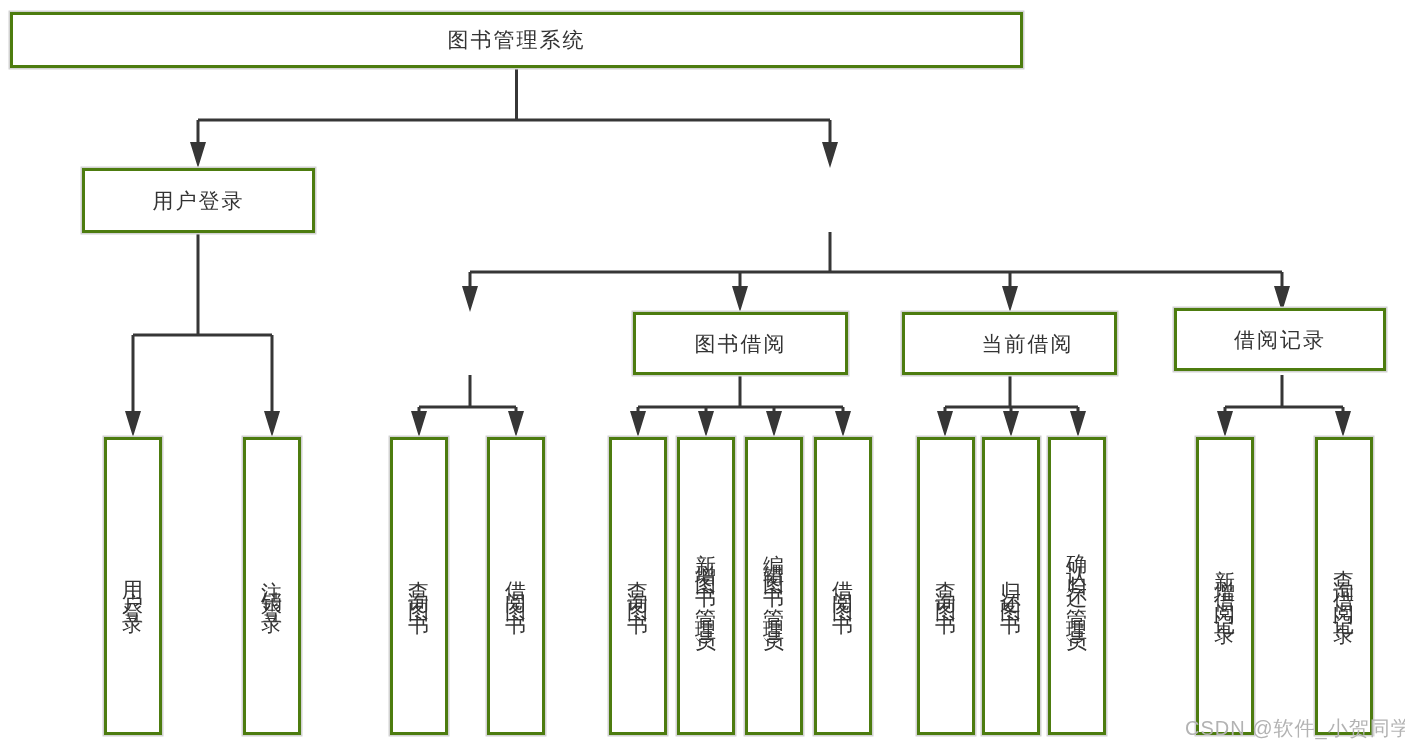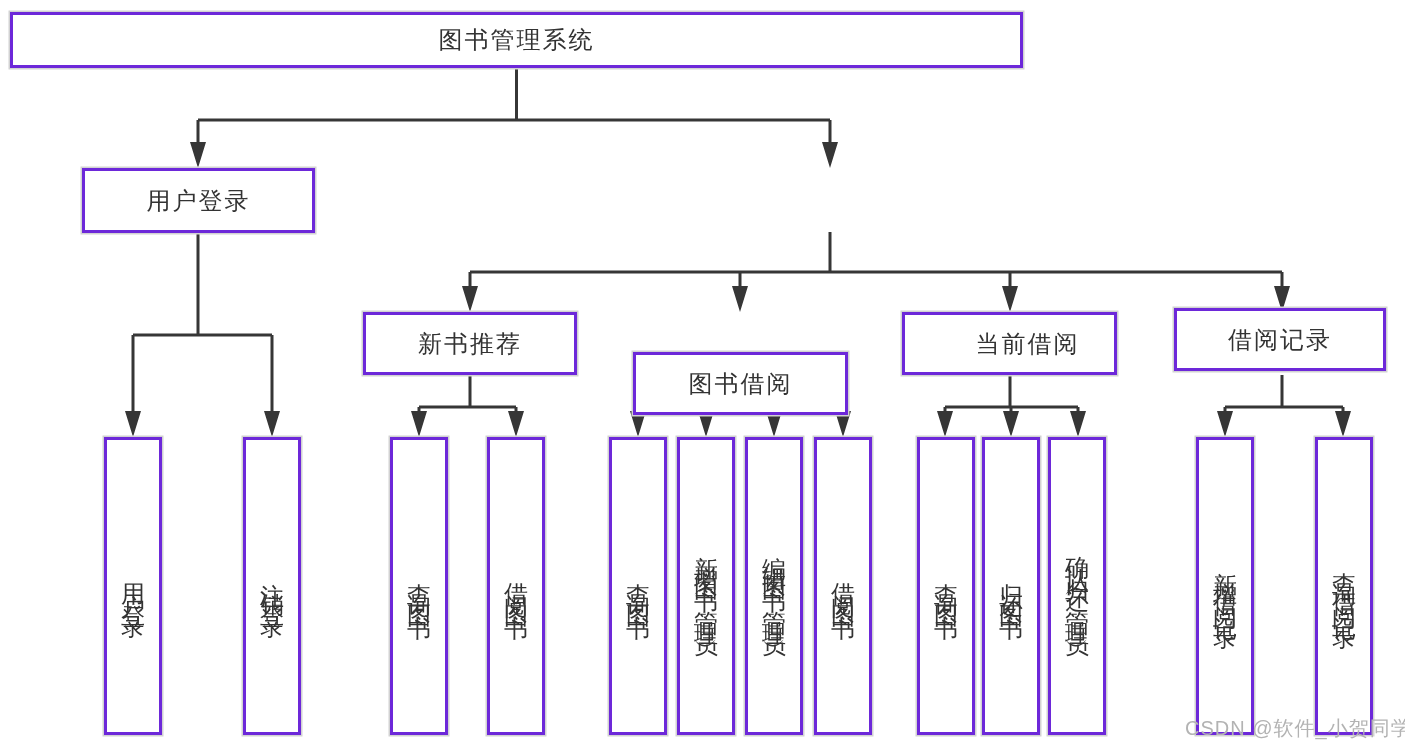--- a/index.html
+++ b/index.html
@@ -15,43 +15,43 @@
   }
   #wires {
     position: absolute; left: 0; top: 0;
     width: 1405px; height: 747px;
     pointer-events: none;
   }
   .node {
     position: absolute;
     box-sizing: border-box;
     background: #ffffff;
-    border: 3px solid #6d28d9;
+    border: 3px solid #4d7c0f;
     box-shadow: 0 0 0 1.5px #d2d2d2;
     display: flex;
     align-items: center;
     justify-content: center;
     color: #333333;
-    font-size: 24px;
+    font-size: 21px;
     letter-spacing: 2px;
     z-index: 2;
     white-space: nowrap;
   }
   .vnode span {
     writing-mode: vertical-rl;
     text-orientation: mixed;
     letter-spacing: 11px;
     line-height: 1;
   }
   
   .n-root            { left:10px;   top:12px;  width:1013px; height:56px; }
   .n-user-login      { left:82px;   top:168px; width:233px;  height:65px; }
   .n-book-mgmt       { left:712px;  top:168px; width:235px;  height:64px; }
   .n-new-book-rec    { left:363px;  top:312px; width:214px;  height:63px; }
-  .n-book-borrow     { left:633px;  top:312px; width:215px;  height:63px;margin-top:40px; }
+  .n-book-borrow     { left:633px;  top:312px; width:215px;  height:63px; }
   .n-current-borrow  { left:902px;  top:312px; width:215px;  height:63px;padding-left:36px; }
   .n-borrow-records  { left:1174px; top:308px; width:212px;  height:63px; }
   
   .leaf { top:437px; width:58px; height:298px; }
   .l1  { left:104px; }
   .l2  { left:243px; }
   .l3  { left:390px; }
   .l4  { left:487px; }
   .l5  { left:609px; }
   .l6  { left:677px; }
@@ -100,23 +100,20 @@
   </svg>
 
   <div class="node n-root">
     <span>图书管理系统</span>
   </div>
 
   <div class="node n-user-login">
     <span>用户登录</span>
   </div>
 
-  <div class="node n-new-book-rec">
-    <span>新书推荐</span>
-  </div>
   <div class="node n-book-borrow">
     <span>图书借阅</span>
   </div>
   <div class="node n-current-borrow">
     <span>当前借阅</span>
   </div>
   <div class="node n-borrow-records">
     <span>借阅记录</span>
   </div>
 

